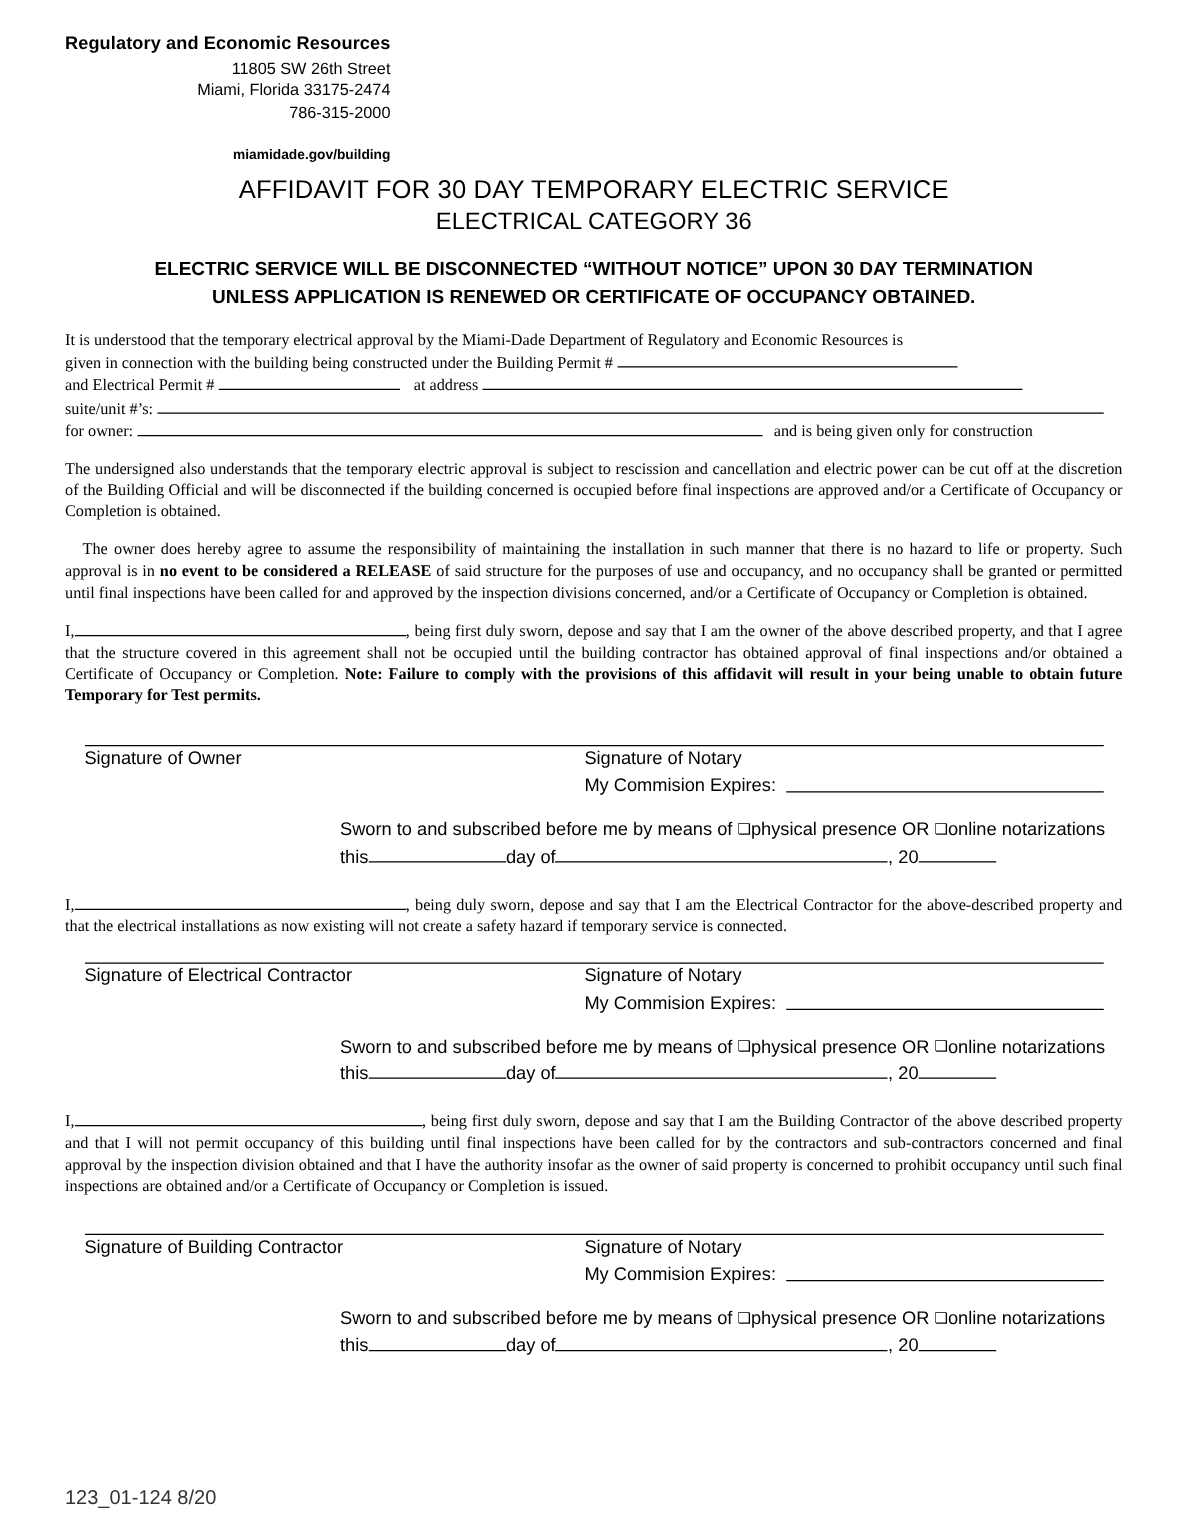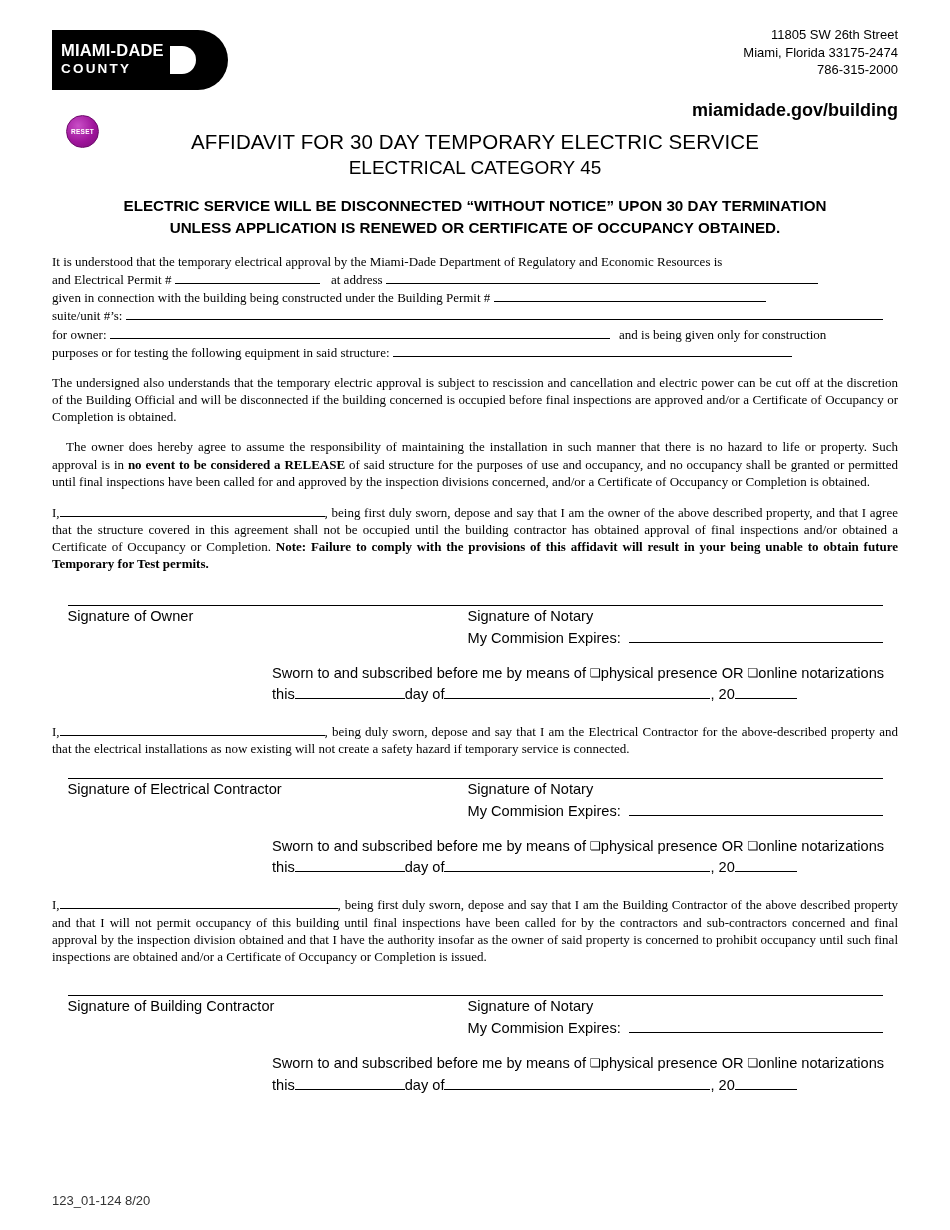--- a/index.html
+++ b/index.html
@@ -94,21 +94,21 @@
     padding-top: 4px;
   }
   .hr-title {
     font-weight: bold;
     font-size: 14.5px;
     letter-spacing: .1px;
   }
   .hr-line { font-size: 13px; }
   .hr-web {
     font-weight: bold;
-    font-size: 18px;
+    font-size: 11px;
     margin-top: 19px;
   }
 
   
   .doc-title {
     text-align: center;
     font-weight: normal;
     font-size: 20.5px;
     margin-top: 8px;
     letter-spacing: .1px;
@@ -177,81 +177,70 @@
   .cb {
     font-family: "DejaVu Sans", sans-serif;
     font-size: 12px;
     vertical-align: 1px;
   }
 
   
   .footer-code {
     position: absolute;
     left: 52px; bottom: 22px;
-    font-size: 13px;
+    font-size: 16px;
     color: #333;
   }
   .bold { font-weight: bold; }
 </style>
 </head>
 <body>
 
 <div class="page">
 
   <div class="header">
-    <div class="logo-wrap">
-      <div class="logo">
-        <div class="logo-line1">MIAMI-DADE</div>
-        <div class="logo-line2">COUNTY</div>
-      </div>
-      <div class="logo-d"></div>
-      <div class="reset-btn">RESET</div>
-    </div>
     <div class="header-right">
+      <div class="hr-title">Regulatory and Economic Resources</div>
       <div class="hr-line">11805 SW 26th Street</div>
       <div class="hr-line">Miami, Florida 33175-2474</div>
       <div class="hr-line">786-315-2000</div>
       <div class="hr-web">miamidade.gov/building</div>
     </div>
   </div>
 
   <div class="doc-title">AFFIDAVIT FOR 30 DAY TEMPORARY ELECTRIC SERVICE</div>
-  <div class="doc-subtitle">ELECTRICAL CATEGORY 45</div>
+  <div class="doc-subtitle">ELECTRICAL CATEGORY 36</div>
 
   <div class="warn">
     <div>ELECTRIC SERVICE WILL BE DISCONNECTED “WITHOUT NOTICE” UPON 30 DAY TERMINATION</div>
     <div>UNLESS APPLICATION IS RENEWED OR CERTIFICATE OF OCCUPANCY OBTAINED.</div>
   </div>
 
   <div class="body-block">
     <div>
       <span>It is understood that the temporary electrical approval by the Miami-Dade Department of Regulatory and Economic Resources is</span>
+    </div>
+    <div class="line-row">
+      <span>given in connection with the building being constructed under the Building Permit #</span>
+      <span class="fill" style="width:272px"></span>
     </div>
     <div class="line-row">
       <span>and Electrical Permit #</span>
       <span class="fill" style="width:145px"></span>
       <span style="margin-left:8px">at address</span>
       <span class="fill" style="width:432px"></span>
     </div>
     <div class="line-row">
-      <span>given in connection with the building being constructed under the Building Permit #</span>
-      <span class="fill" style="width:272px"></span>
-    </div>
-    <div class="line-row">
       <span>suite/unit #’s:</span>
       <span class="fill" style="width:757px"></span>
     </div>
     <div class="line-row">
       <span>for owner:</span>
       <span class="fill" style="width:500px"></span>
       <span style="margin-left:6px">and is being given only for construction</span>
-    </div>
-    <div class="line-row">
-      <span>purposes or for testing the following equipment in said structure:</span>
-      <span class="fill" style="width:399px"></span>
     </div>
   </div>
 
   <div class="body-block just spaced">The undersigned also understands that the temporary electric approval is subject to rescission and cancellation and electric power can be cut off at the discretion of the Building Official and will be disconnected if the building concerned is occupied before final inspections are approved and/or a Certificate of Occupancy or Completion is obtained.</div>
 
   <div class="body-block just spaced">
     <span style="display:inline-block;width:14px"></span><span>The owner does hereby agree to assume the responsibility of maintaining the installation in such manner that there is no hazard to life or property. Such approval is in</span>
     <span class="bold">no event to be considered a RELEASE</span>
     <span>of said structure for the purposes of use and occupancy, and no occupancy shall be granted or permitted until final inspections have  been called for and approved by the inspection divisions concerned, and/or a Certificate of Occupancy or Completion is obtained.</span>
   </div>

